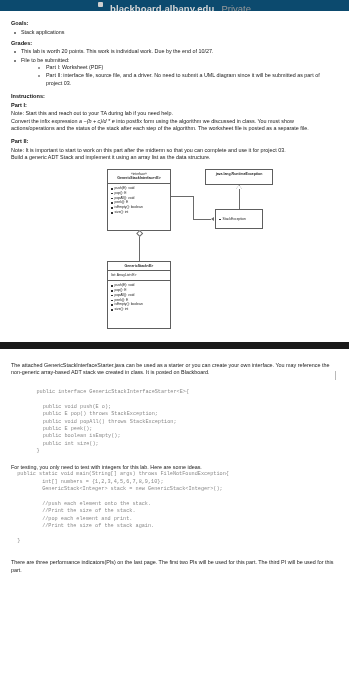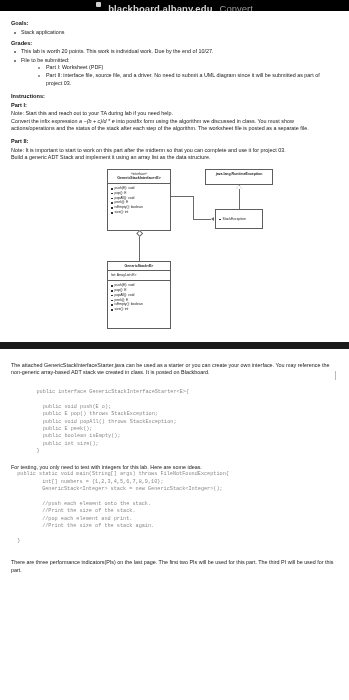--- a/index.html
+++ b/index.html
@@ -16,21 +16,21 @@
     color: #1b1b1b;
     position: relative;
   }
 
   
   .chrome-bar {
     position: absolute;
     top: 0; left: 0;
     width: 349px;
     height: 11px;
-    background: #000000;
+    background: #0c4a6e;
     overflow: hidden;
   }
   .chrome-inner {
     display: flex;
     align-items: flex-end;
     justify-content: center;
     gap: 7px;
     height: 11px;
     padding-bottom: 0px;
   }
@@ -257,21 +257,21 @@
     background: #b9b9b9;
   }
 </style>
 </head>
 <body>
 
 <div class="chrome-bar">
   <div class="chrome-inner">
     <span class="chrome-lock"></span>
     <span class="chrome-url">blackboard.albany.edu</span>
-    <span class="chrome-private">Convert</span>
+    <span class="chrome-private">Private</span>
   </div>
 </div>
 
 <div class="page">
 
   <div class="doc">
 
     <div class="h-label">Goals:</div>
     <ul class="lvl1">
       <li>Stack applications</li>

